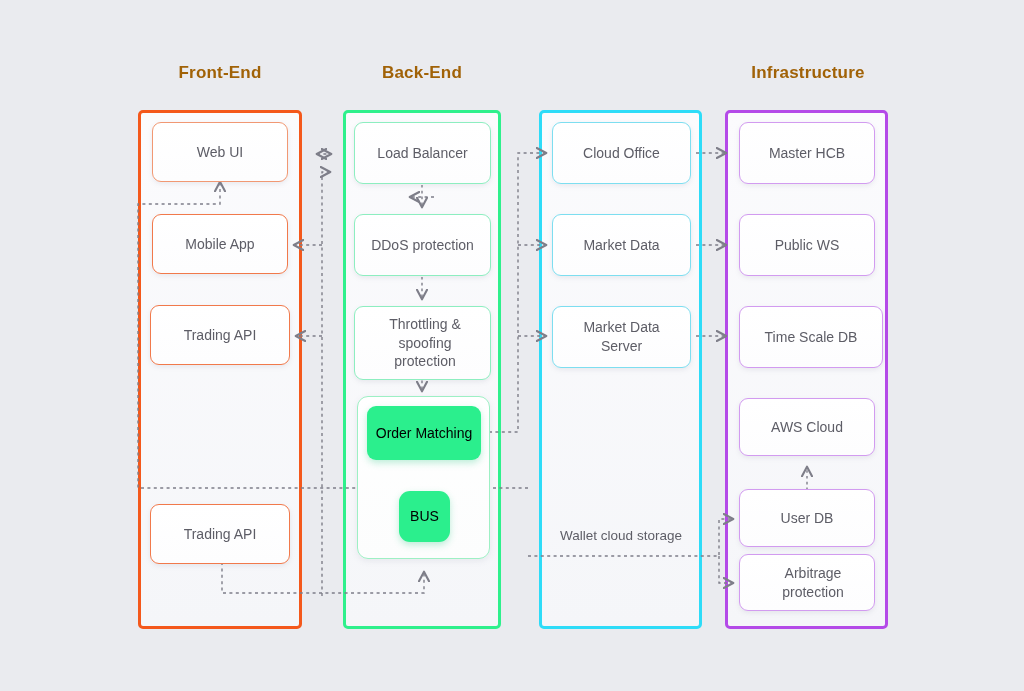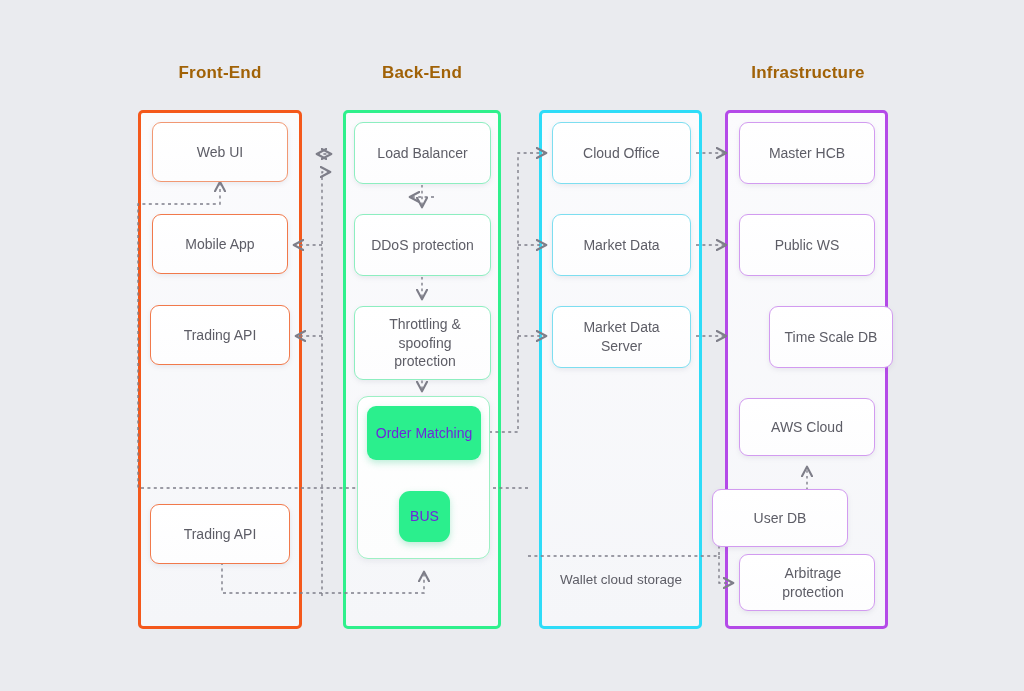--- a/index.html
+++ b/index.html
@@ -46,39 +46,38 @@
     align-items:center;
     justify-content:center;
     text-align:center;
     font-size:14px;
     color:#5d5d66;
     line-height:1.35;
     padding:0 8px;
   }
   .node.solid{
     border:none;
-    color:#6d28d9;
+    color:#000000;
     font-size:14px;
     box-shadow:0 3px 7px rgba(40,200,130,.30);
   }
   .group-box{
     position:absolute;
     box-sizing:border-box;
     border:1.4px solid #9df0c4;
     border-radius:11px;
     background:linear-gradient(180deg,#ffffff 0%,#fcfdfd 100%);
     box-shadow:0 2px 6px rgba(120,125,145,.12);
   }
   .plain-label{
     position:absolute;
     font-size:13.5px;
     color:#5d5d66;
     text-align:center;
     white-space:nowrap;
-    margin-top:44px;
   }
   svg.edges{position:absolute;left:0;top:0;width:1024px;height:691px;pointer-events:none;}
 </style>
 </head>
 <body>
 
 <div id="canvas">
 
   <div class="col-title" style="left:140px;top:63px;width:160px;">Front-End</div>
   <div class="col-title" style="left:342px;top:63px;width:160px;">Back-End</div>
@@ -187,26 +186,26 @@
     <span>Market Data Server</span>
   </div>
   <div class="plain-label" style="left:540px;top:528px;width:162px;">Wallet cloud storage</div>
 
   <div class="node" style="left:739px;top:122px;width:136px;height:62px;border-color:#d29bf0;">
     <span>Master HCB</span>
   </div>
   <div class="node" style="left:739px;top:214px;width:136px;height:62px;border-color:#d29bf0;">
     <span>Public WS</span>
   </div>
-  <div class="node" style="left:739px;top:306px;width:124px;height:62px;border-color:#d29bf0;margin-left:30px;">
+  <div class="node" style="left:739px;top:306px;width:144px;height:62px;border-color:#d29bf0;">
     <span>Time Scale DB</span>
   </div>
   <div class="node" style="left:739px;top:398px;width:136px;height:58px;border-color:#d29bf0;padding-left:8px;">
     <span>AWS Cloud</span>
   </div>
-  <div class="node" style="left:712px;top:489px;width:136px;height:58px;border-color:#d29bf0;">
+  <div class="node" style="left:739px;top:489px;width:136px;height:58px;border-color:#d29bf0;">
     <span>User DB</span>
   </div>
   <div class="node" style="left:739px;top:554px;width:136px;height:57px;border-color:#d29bf0;padding-left:20px;">
     <span>Arbitrage protection</span>
   </div>
 
 </div>
 
 </body></html>

